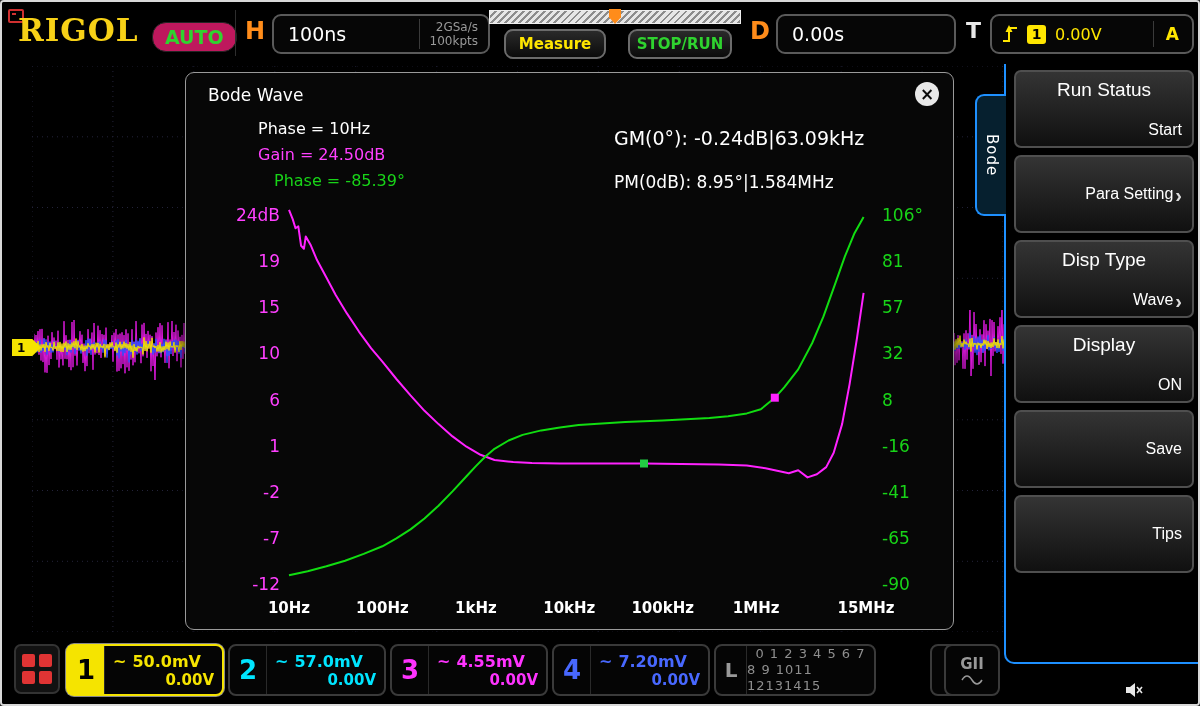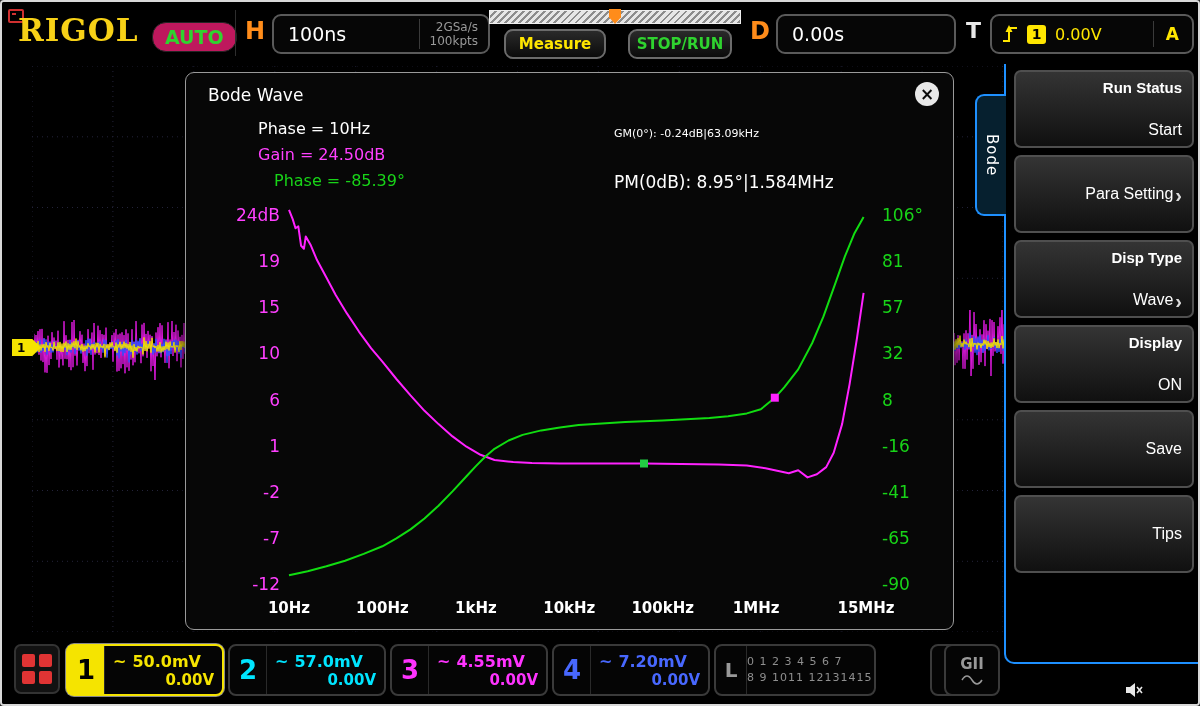--- a/index.html
+++ b/index.html
@@ -37,34 +37,34 @@
   .ch-marker{position:absolute;left:10px;top:337px;width:24px;height:17px;background:#f5e400;color:#000;font-weight:bold;font-size:12px;display:flex;align-items:center;padding-left:5px;clip-path:polygon(0 0,70% 0,100% 50%,70% 100%,0 100%);z-index:3;}
 
   
   .dialog{position:absolute;left:183px;top:70px;width:767px;height:556px;background:#070707;border:1px solid #9a9a9a;border-radius:9px;z-index:10;box-shadow:0 0 14px rgba(0,0,0,.9);}
   .dialog-title{position:absolute;left:22px;top:12px;color:#fff;font-size:17px;}
   .dialog-close{position:absolute;right:14px;top:9px;width:24px;height:24px;border-radius:50%;background:#e8e8e8;color:#0a0a0a;border:none;font-size:17px;font-weight:bold;display:flex;align-items:center;justify-content:center;cursor:pointer;line-height:1;font-family:inherit;}
   .ro{position:absolute;font-size:16px;}
   .ro-freq{left:72px;top:46px;color:#fff;}
   .ro-gain{left:72px;top:72px;color:#ff40ff;}
   .ro-phase{left:88px;top:98px;color:#18d418;}
-  .ro-gm{left:428px;top:54px;color:#fff;font-size:11px;}
+  .ro-gm{left:428px;top:54px;color:#fff;font-size:19px;}
   .ro-pm{left:428px;top:99px;color:#fff;font-size:17px;}
   .bode-svg{position:absolute;left:8px;top:128px;}
   .bode-svg text{font-family:"DejaVu Sans","Liberation Sans",sans-serif;}
   .axg{fill:#ff40ff;font-size:17px;}
   .axp{fill:#18d418;font-size:17px;}
   .axx{fill:#fff;font-size:15px;font-weight:bold;}
 
   
   .sidebar{position:absolute;left:1002px;top:62px;width:196px;height:600px;background:#000;border-left:2px solid #1e90ff;border-bottom:2px solid #1e90ff;border-bottom-left-radius:10px;box-sizing:border-box;z-index:15;display:flex;flex-direction:column;gap:7px;padding:6px 6px 0 8px;}
   .bode-tab{position:absolute;left:973px;top:92px;width:31px;height:122px;background:#06202f;border:2px solid #1e90ff;border-right:none;border-radius:9px 0 0 9px;box-sizing:border-box;color:#fff;font-size:15px;writing-mode:vertical-rl;display:flex;align-items:center;justify-content:center;z-index:16;letter-spacing:1px;}
   .sb-btn{width:100%;height:78px;background:linear-gradient(#343434,#101010);border:2px solid #4f4f4f;border-radius:7px;box-sizing:border-box;display:flex;flex-direction:column;padding:7px 10px;color:#fff;cursor:pointer;}
   .sb-btn.active{border-color:#1e90ff;}
-  .sb-label{font-size:15px;text-align:right;font-weight:bold;}
+  .sb-label{font-size:19px;text-align:center;}
   .sb-valrow{margin-top:auto;display:flex;align-items:flex-end;text-align:right;}
   .sb-btn.mid .sb-valrow{margin-bottom:auto;}
   .sb-icon{font-size:19px;color:#1e90ff;line-height:1;}
   .sb-value{margin-left:auto;font-size:16px;}
   .sb-arrow{font-size:20px;font-weight:bold;color:#ddd;line-height:.8;margin-left:2px;}
 
   
   .bottom-bar{position:absolute;left:0;top:632px;width:1200px;height:74px;background:#000;}
   .menu-btn{position:absolute;left:12px;top:10px;width:46px;height:50px;background:#121212;border:2px solid #333;border-radius:7px;box-sizing:border-box;display:grid;grid-template-columns:13px 13px;grid-template-rows:13px 13px;gap:4px;align-content:center;justify-content:center;cursor:pointer;}
   .menu-btn span{background:#e03434;border-radius:2px;}
@@ -74,21 +74,21 @@
   .ch .row1{display:flex;gap:6px;font-size:16px;font-weight:bold;}
   .ch .row2{text-align:right;font-size:15px;font-weight:bold;}
   .ch1{left:64px;border-color:#f5e400;box-shadow:0 0 0 1px #888;}
   .ch1 .num{background:#f5e400;color:#000;}
   .ch1 .vals{color:#f5e400;}
   .ch2{left:226px;} .ch2 .num,.ch2 .vals{color:#00e5ff;}
   .ch3{left:388px;} .ch3 .num,.ch3 .vals{color:#ff33ff;}
   .ch4{left:550px;} .ch4 .num,.ch4 .vals{color:#4868ff;}
   .la{position:absolute;left:712px;top:10px;width:162px;height:52px;background:#050505;border:2px solid #3a3a3a;border-radius:8px;box-sizing:border-box;display:flex;cursor:pointer;}
   .la .num{width:30px;display:flex;align-items:center;justify-content:center;color:#999;font-weight:bold;font-size:20px;border-right:1px solid #2a2a2a;}
-  .la .digits{flex:1;display:flex;flex-direction:column;justify-content:center;color:#8f8f8f;font-size:11px;line-height:16px;letter-spacing:1px;}
+  .la .digits{flex:1;display:flex;flex-direction:column;justify-content:center;align-items:center;color:#8f8f8f;font-size:13px;line-height:16px;letter-spacing:1px;}
   .gbtn{position:absolute;top:10px;width:56px;height:52px;background:#050505;border:2px solid #3a3a3a;border-radius:8px;box-sizing:border-box;display:flex;flex-direction:column;align-items:center;justify-content:center;gap:2px;color:#999;font-weight:bold;font-size:15px;cursor:pointer;}
   .gi{left:928px;} .gii{left:942px;}
   .speaker{position:absolute;left:1122px;top:48px;}
   .clock{position:absolute;left:1148px;top:46px;color:#fff;font-size:15px;font-weight:bold;margin-left:47px;}
 </style>
 </head>
 <body>
 
 <div class="screen">
 

